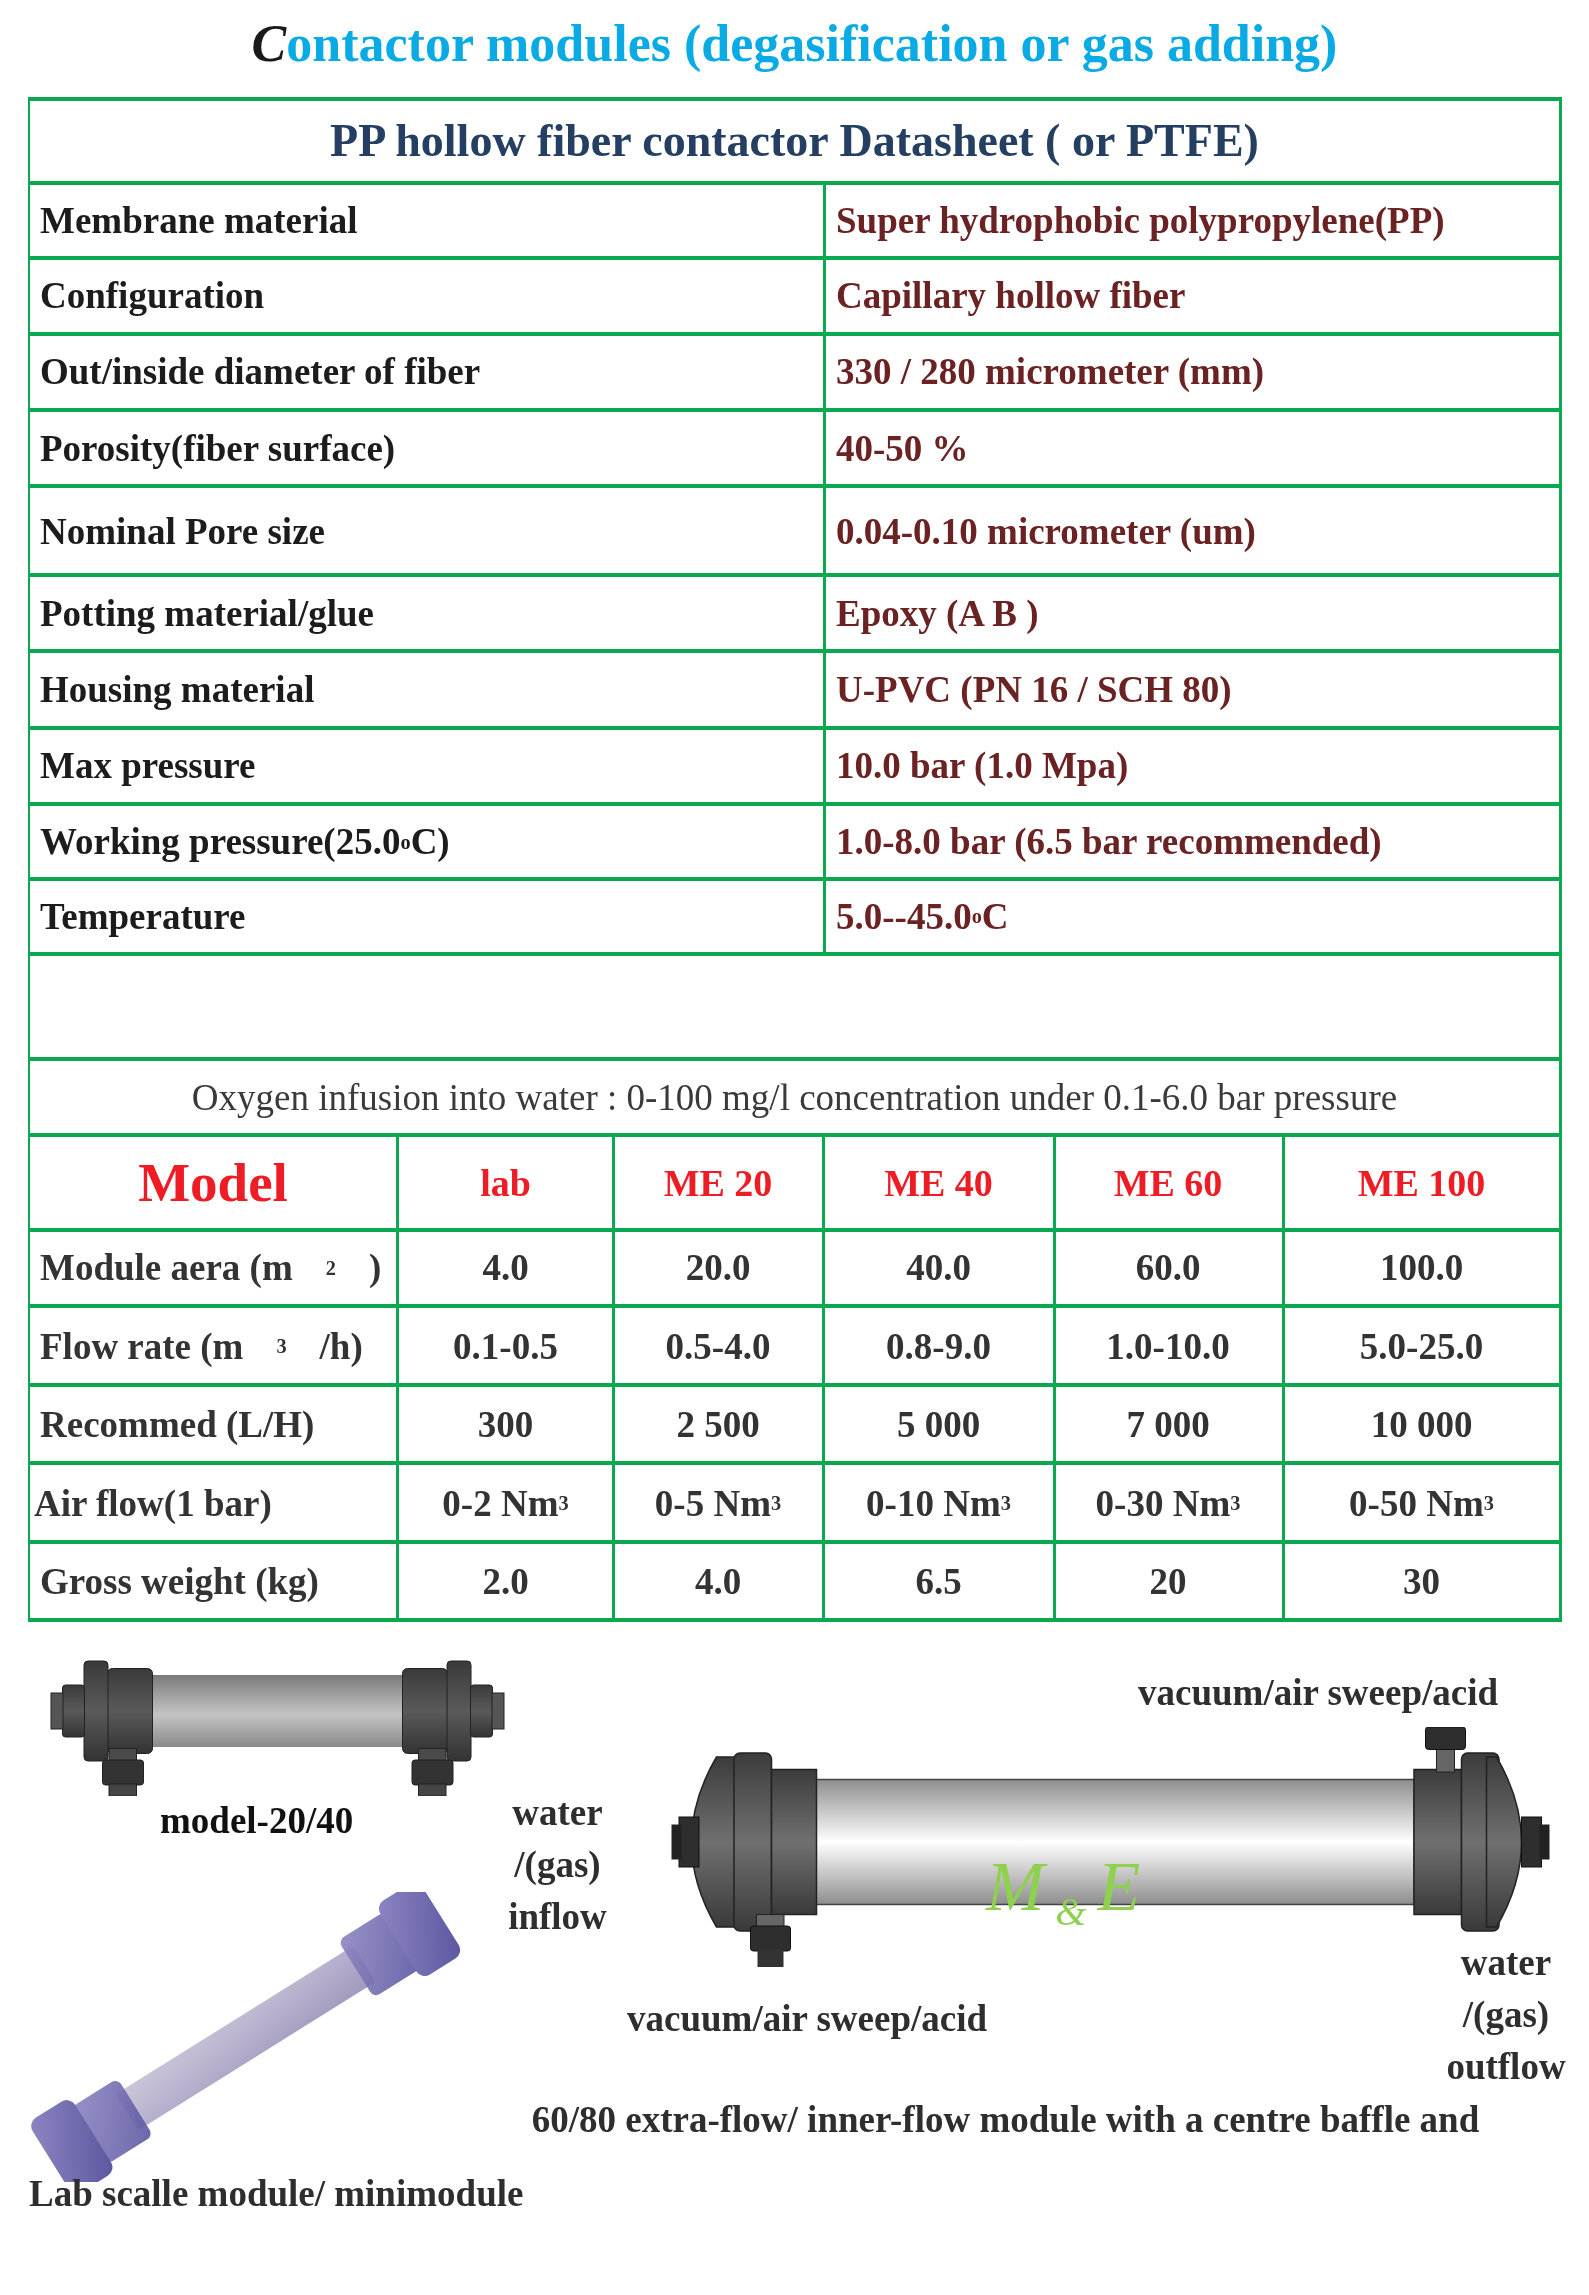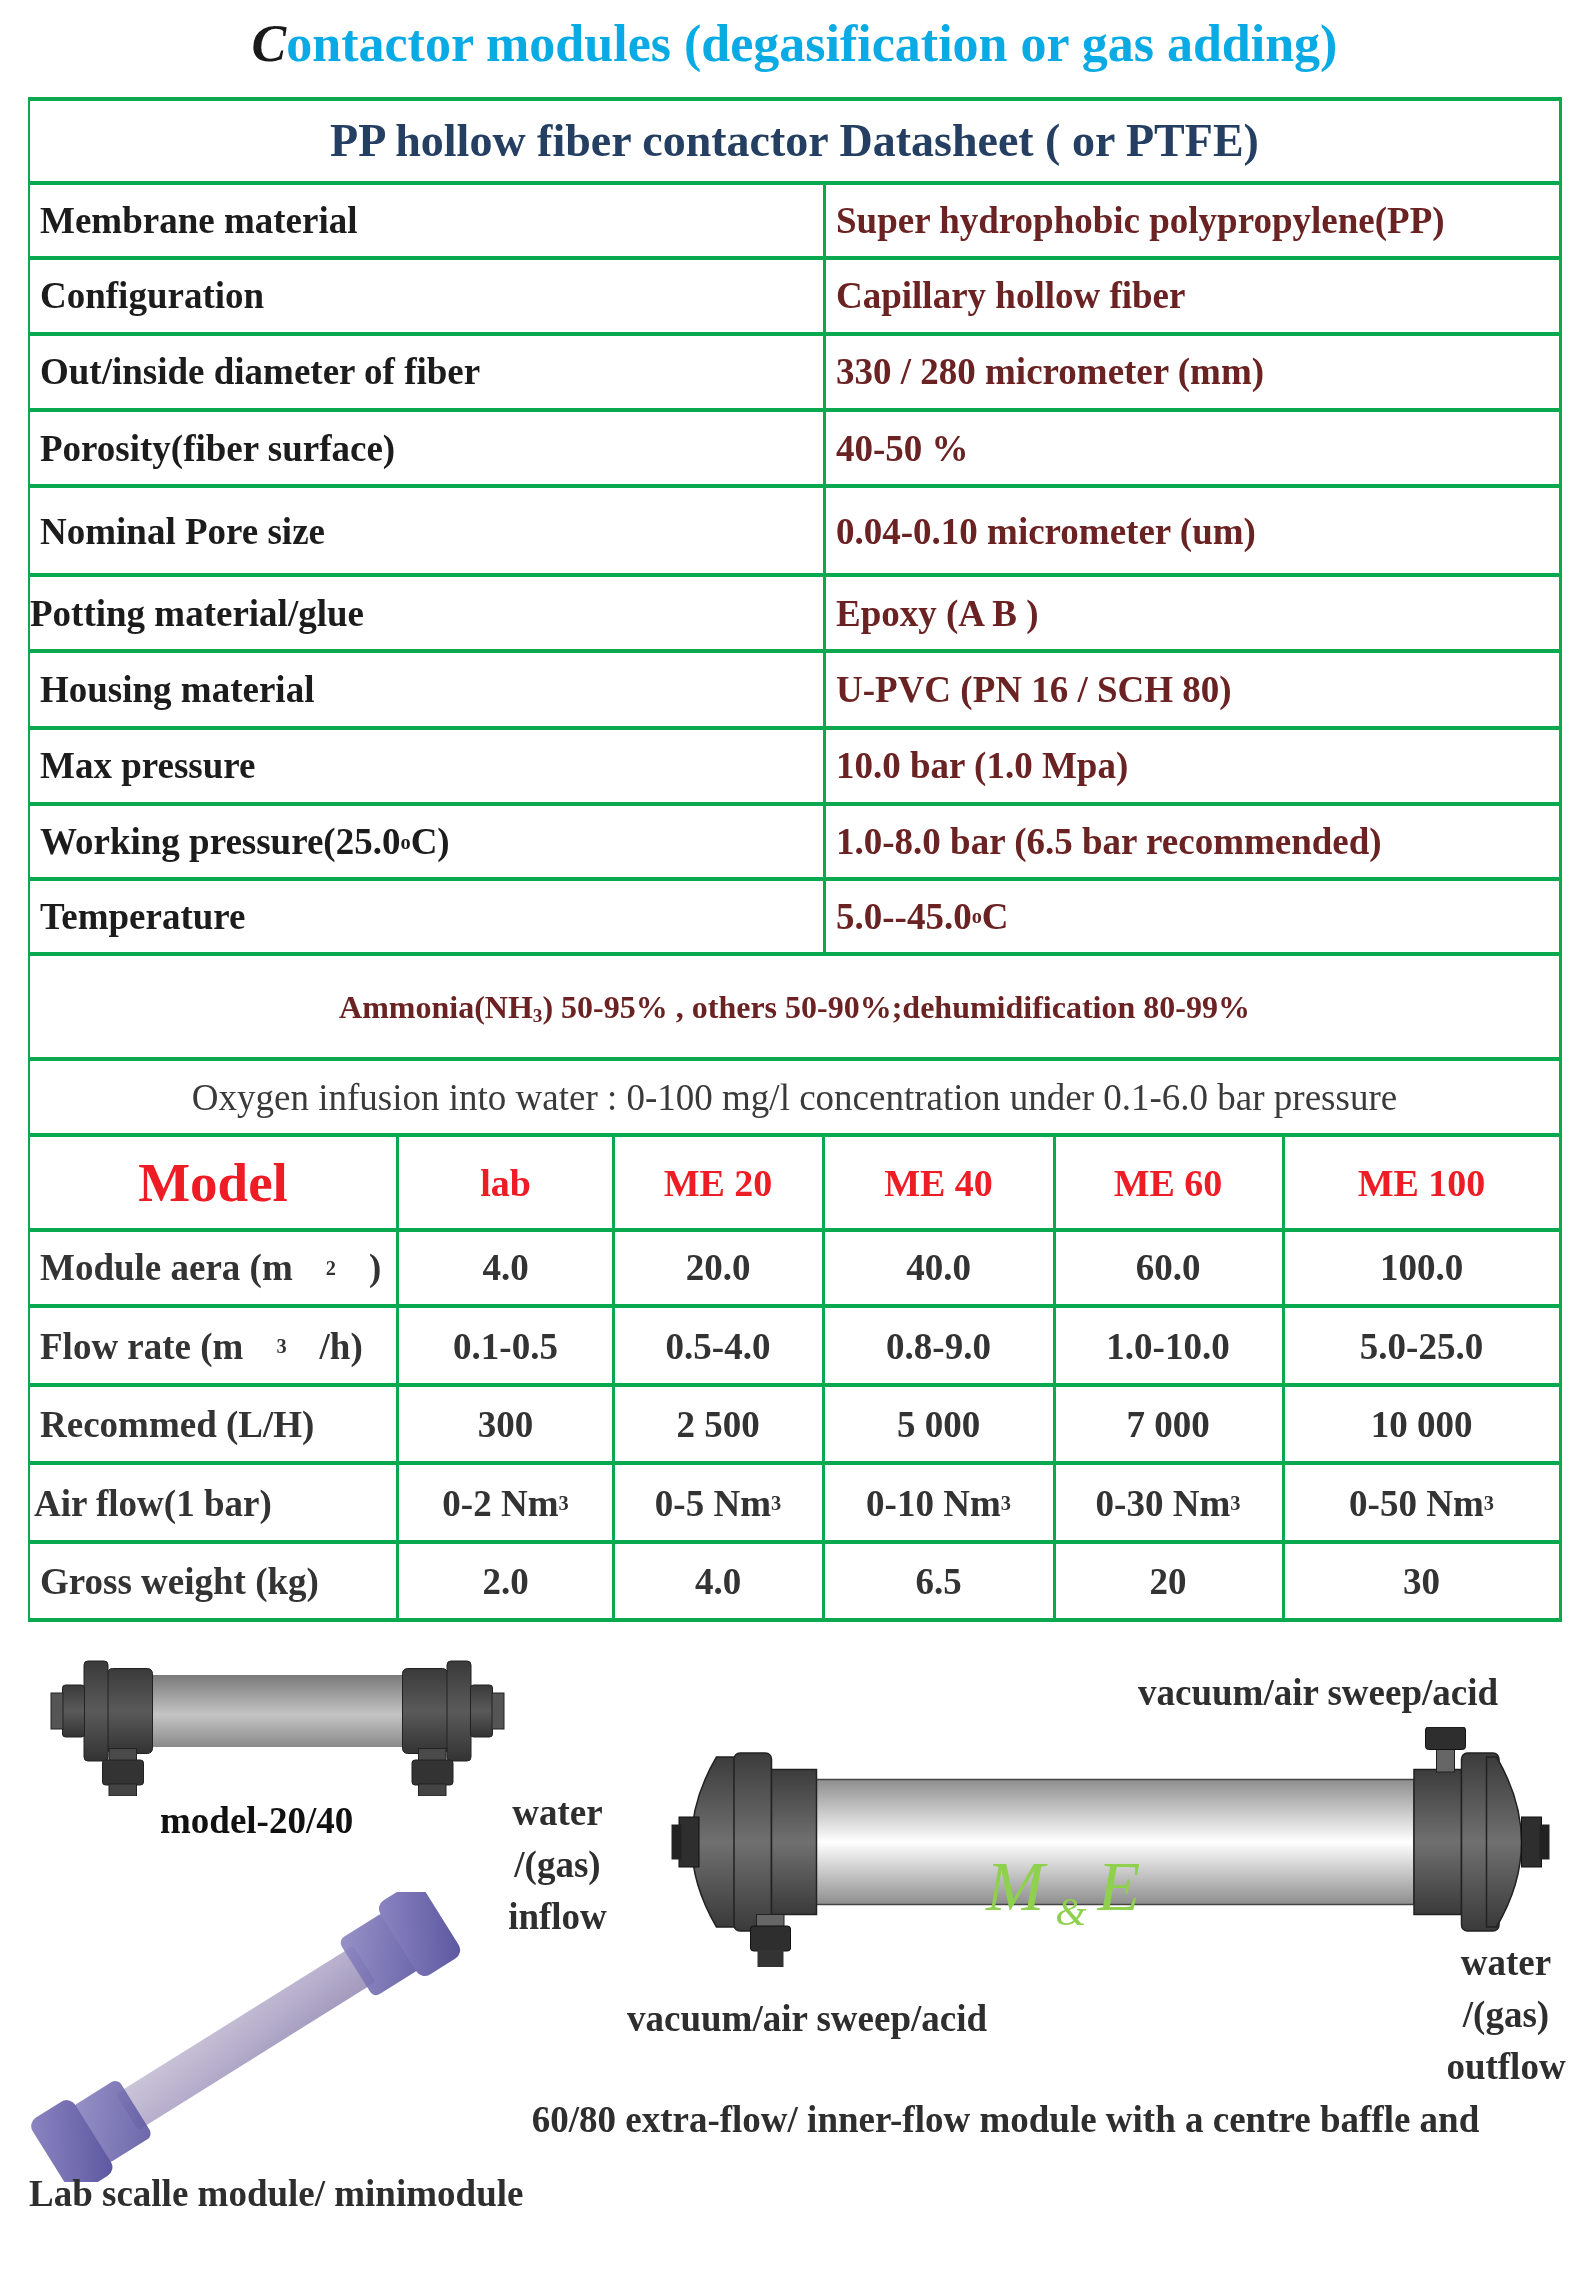--- a/index.html
+++ b/index.html
@@ -100,21 +100,21 @@
 
   <div class="cell left spec-label" style="left:30px;width:793px;top:335px;height:73px;">Out/inside diameter of fiber</div>
   <div class="cell left spec-value" style="left:826px;width:734px;top:335px;height:73px;">330 / 280 micrometer (mm)</div>
 
   <div class="cell left spec-label" style="left:30px;width:793px;top:412px;height:73px;">Porosity(fiber surface)</div>
   <div class="cell left spec-value" style="left:826px;width:734px;top:412px;height:73px;">40-50 %</div>
 
   <div class="cell left spec-label" style="left:30px;width:793px;top:488px;height:86px;">Nominal Pore size</div>
   <div class="cell left spec-value" style="left:826px;width:734px;top:488px;height:86px;">0.04-0.10 micrometer (um)</div>
 
-  <div class="cell left spec-label" style="left:20px;width:793px;top:577px;height:72px;">Potting material/glue</div>
+  <div class="cell left spec-label" style="left:30px;width:793px;top:577px;height:72px;">Potting material/glue</div>
   <div class="cell left spec-value" style="left:826px;width:734px;top:577px;height:72px;">Epoxy (A B )</div>
 
   <div class="cell left spec-label" style="left:30px;width:793px;top:653px;height:73px;">Housing material</div>
   <div class="cell left spec-value" style="left:826px;width:734px;top:653px;height:73px;">U-PVC (PN 16 / SCH 80)</div>
 
   <div class="cell left spec-label" style="left:30px;width:793px;top:729px;height:73px;">Max pressure</div>
   <div class="cell left spec-value" style="left:826px;width:734px;top:729px;height:73px;">10.0 bar (1.0 Mpa)</div>
 
   <div class="cell left spec-label" style="left:30px;width:793px;top:806px;height:71px;">
       <span>Working pressure(25.0  </span>
@@ -124,21 +124,20 @@
   <div class="cell left spec-value" style="left:826px;width:734px;top:806px;height:71px;">1.0-8.0 bar (6.5 bar recommended)</div>
 
   <div class="cell left spec-label" style="left:30px;width:793px;top:880px;height:72px;">Temperature</div>
   <div class="cell left spec-value" style="left:826px;width:734px;top:880px;height:72px;">
       <span>5.0--45.0 </span>
       <sup>o</sup>
       <span> C</span>
     </div>
 
   <div class="cell center removal" style="left:30px;width:1529px;top:956px;height:102px;">
-    <div><span>Ammonia(NH</span><sub>3</sub><span>) 50-95% , others 50-90%;dehumidification 80-99%</span></div>
   </div>
 
   <div class="cell center oxygen" style="left:30px;width:1529px;top:1061px;height:73px;">Oxygen infusion into water : 0-100 mg/l concentration under 0.1-6.0 bar pressure</div>
 
   <div class="cell center model-head" style="left:30px;width:366px;top:1137px;height:91px;">Model</div>
   <div class="cell center model-name" style="left:399px;width:213px;top:1137px;height:91px;">lab</div>
   <div class="cell center model-name" style="left:614px;width:208px;top:1137px;height:91px;">ME 20</div>
   <div class="cell center model-name" style="left:824px;width:229px;top:1137px;height:91px;">ME 40</div>
   <div class="cell center model-name" style="left:1055px;width:226px;top:1137px;height:91px;">ME 60</div>
   <div class="cell center model-name" style="left:1284px;width:275px;top:1137px;height:91px;">ME 100</div>

